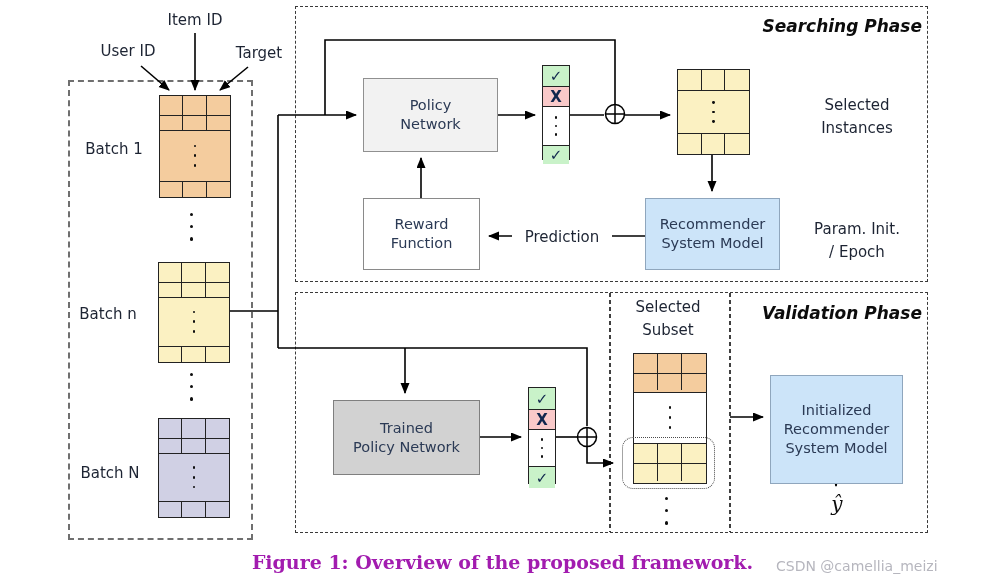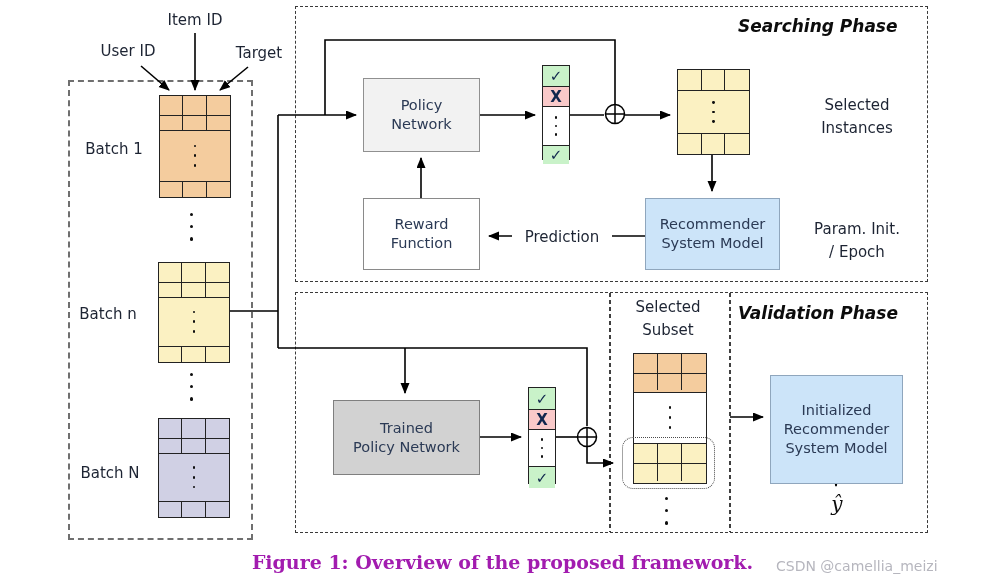--- a/index.html
+++ b/index.html
@@ -8,21 +8,21 @@
     --text-dark:#2B3A55;
   }
   html,body{margin:0;padding:0;background:#fff;}
   .stage{position:relative;width:993px;height:588px;background:#fff;overflow:hidden;
          font-family:"DejaVu Sans","Liberation Sans",sans-serif;color:#1d2433;}
   .abs{position:absolute;box-sizing:border-box;}
   .lbl{font-size:15px;text-align:center;line-height:1.2;}
   .ml{white-space:pre-line;}
   .dashedbox{border:1.7px dashed #3a3a3a;z-index:1;}
   .graybox{border:2px dashed #6f6f6f;z-index:1;}
-  .phase-title{font-size:17px;font-weight:bold;font-style:italic;color:#0c0c0c;text-align:left;z-index:3;}
+  .phase-title{font-size:17px;font-weight:bold;font-style:italic;color:#0c0c0c;text-align:right;z-index:3;}
   svg.wires{position:absolute;left:0;top:0;z-index:2;pointer-events:none;}
   .nodebox{display:flex;align-items:center;justify-content:center;text-align:center;
            font-size:14.5px;line-height:1.3;color:var(--text-dark);z-index:3;}
   .mgrid{display:flex;flex-direction:column;border:1.6px solid #222;z-index:3;}
   .mrow{display:grid;grid-template-columns:repeat(3,1fr);flex:0 0 auto;}
   .mrow > i{display:block;border-right:1.6px solid #222;border-top:1.6px solid #222;}
   .mrow:first-child > i{border-top:none;}
   .mrow > i:last-child{border-right:none;}
   .mid{flex:1 1 auto;border-top:1.6px solid #222;display:flex;align-items:center;justify-content:center;}
   .orange{background:var(--orange);} .yellow{background:var(--yellow);}
@@ -194,21 +194,21 @@
     <div class="mrow" style="height:16.5px;">
         <i></i>
         <i></i>
         <i></i>
       </div>
   </div>
   <div class="abs lbl" style="left:72px;top:464px;width:76px;z-index:3;">Batch N</div>
 
   <div class="abs phase-title" style="left:738px;top:16px;width:184px;">Searching Phase</div>
 
-  <div class="abs nodebox ml" style="left:363px;top:78px;width:117px;height:74px;background:var(--light-box);border:1.5px solid #909090;">Policy
+  <div class="abs nodebox ml" style="left:363px;top:78px;width:135px;height:74px;background:var(--light-box);border:1.5px solid #909090;">Policy
 Network</div>
 
   <div class="abs checkcol" style="left:542px;top:65px;width:28px;height:95px;">
     <span class="cgreen" style="height:20px;">✓</span>
     <span class="cpink" style="height:19px;">X</span>
     <span class="cwhite" style="height:38px;">
         <span class="vdots small" style="gap:6px;">
           <b></b>
           <b></b>
           <b></b>

